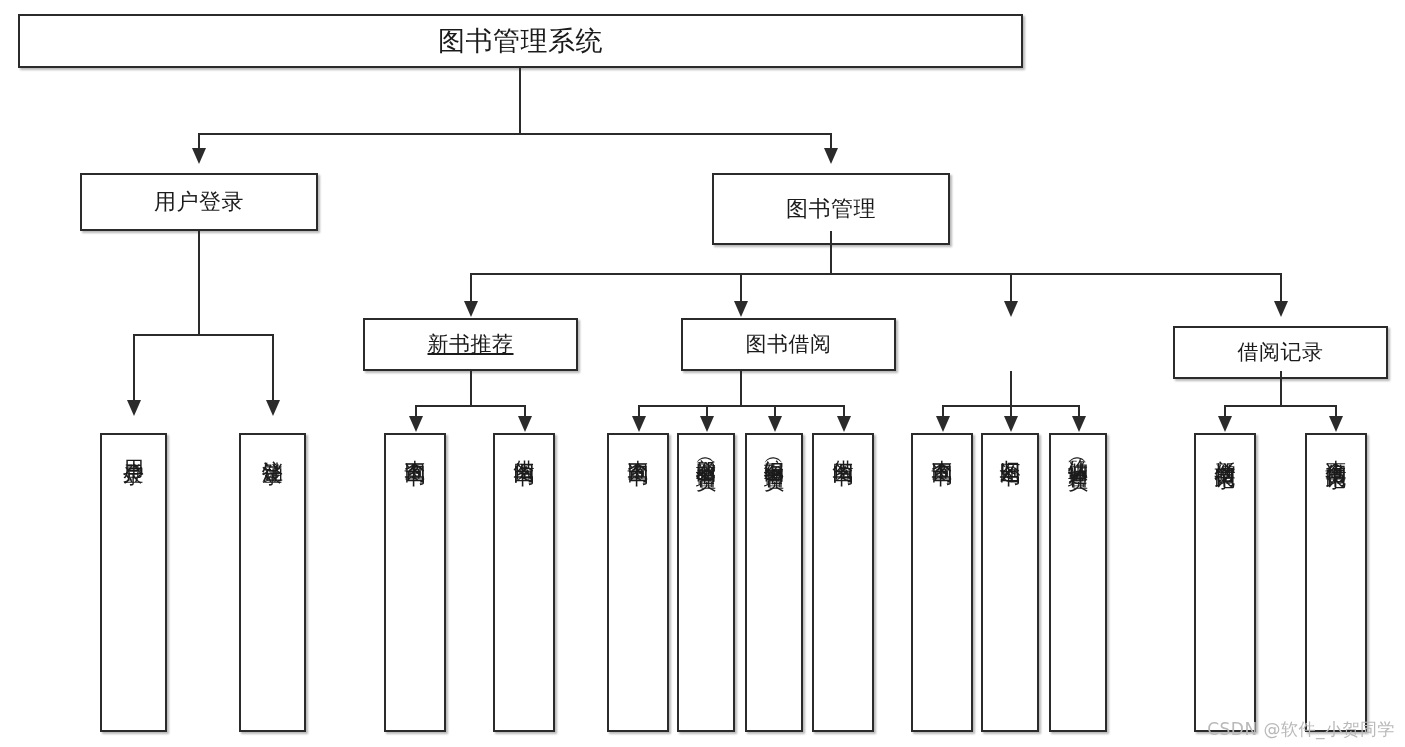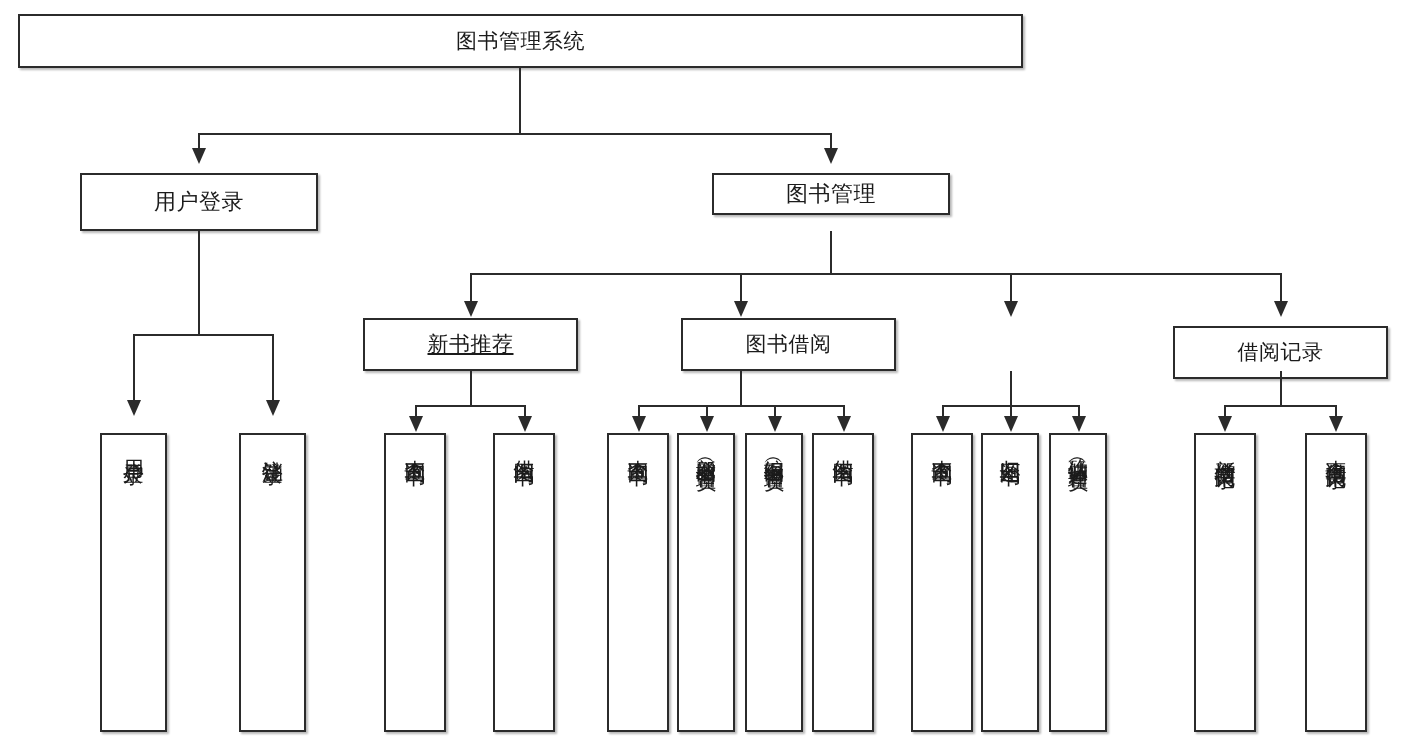--- a/index.html
+++ b/index.html
@@ -29,21 +29,21 @@
     justify-content: center;
     color: #1b1b1b;
   }
   .node .label {
     display: block;
     text-align: center;
     line-height: 1.25;
     letter-spacing: 0.5px;
   }
   
-  .node.root { font-size: 21px; }
+  .node.root { font-size: 27px; }
   
   .node.lvl1 { font-size: 22px; }
   .node.lvl2 { font-size: 21px; }
   
   .node.leaf {
     align-items: flex-start;
     justify-content: center;
     padding-top: 8px;
   }
   .node.leaf .label {
@@ -93,21 +93,21 @@
   <div class="conn v" style="left:519px; top:68px; height:66px;"></div>
   <div class="conn h" style="left:198px; top:133px; width:633px;"></div>
   <div class="conn v" style="left:198px; top:133px; height:17px;"></div>
   <div class="arrow" style="left:192px; top:148px;"></div>
   <div class="conn v" style="left:830px; top:133px; height:17px;"></div>
   <div class="arrow" style="left:824px; top:148px;"></div>
 
   <div class="node lvl1" style="left:80px; top:173px; width:238px; height:58px;">
     <span class="label">用户登录</span>
   </div>
-  <div class="node lvl1" style="left:712px; top:173px; width:238px; height:42px;">
+  <div class="node lvl1" style="left:712px; top:173px; width:238px; height:72px;">
     <span class="label">图书管理</span>
   </div>
 
   <div class="conn v" style="left:198px; top:231px; height:104px;"></div>
   <div class="conn h" style="left:133px; top:334px; width:141px;"></div>
   <div class="conn v" style="left:133px; top:334px; height:68px;"></div>
   <div class="arrow" style="left:127px; top:400px;"></div>
   <div class="conn v" style="left:272px; top:334px; height:68px;"></div>
   <div class="arrow" style="left:266px; top:400px;"></div>
 
@@ -203,14 +203,15 @@
     <span class="label">确认归还（管理员）</span>
   </div>
 
   <div class="node leaf" style="left:1194px; top:433px; width:62px; height:299px;">
     <span class="label">新增借阅记录</span>
   </div>
   <div class="node leaf" style="left:1305px; top:433px; width:62px; height:299px;">
     <span class="label">查询借阅记录</span>
   </div>
 
+  <div class="watermark">CSDN @软件_小贺同学</div>
 
 </div>
 
 </body></html>

